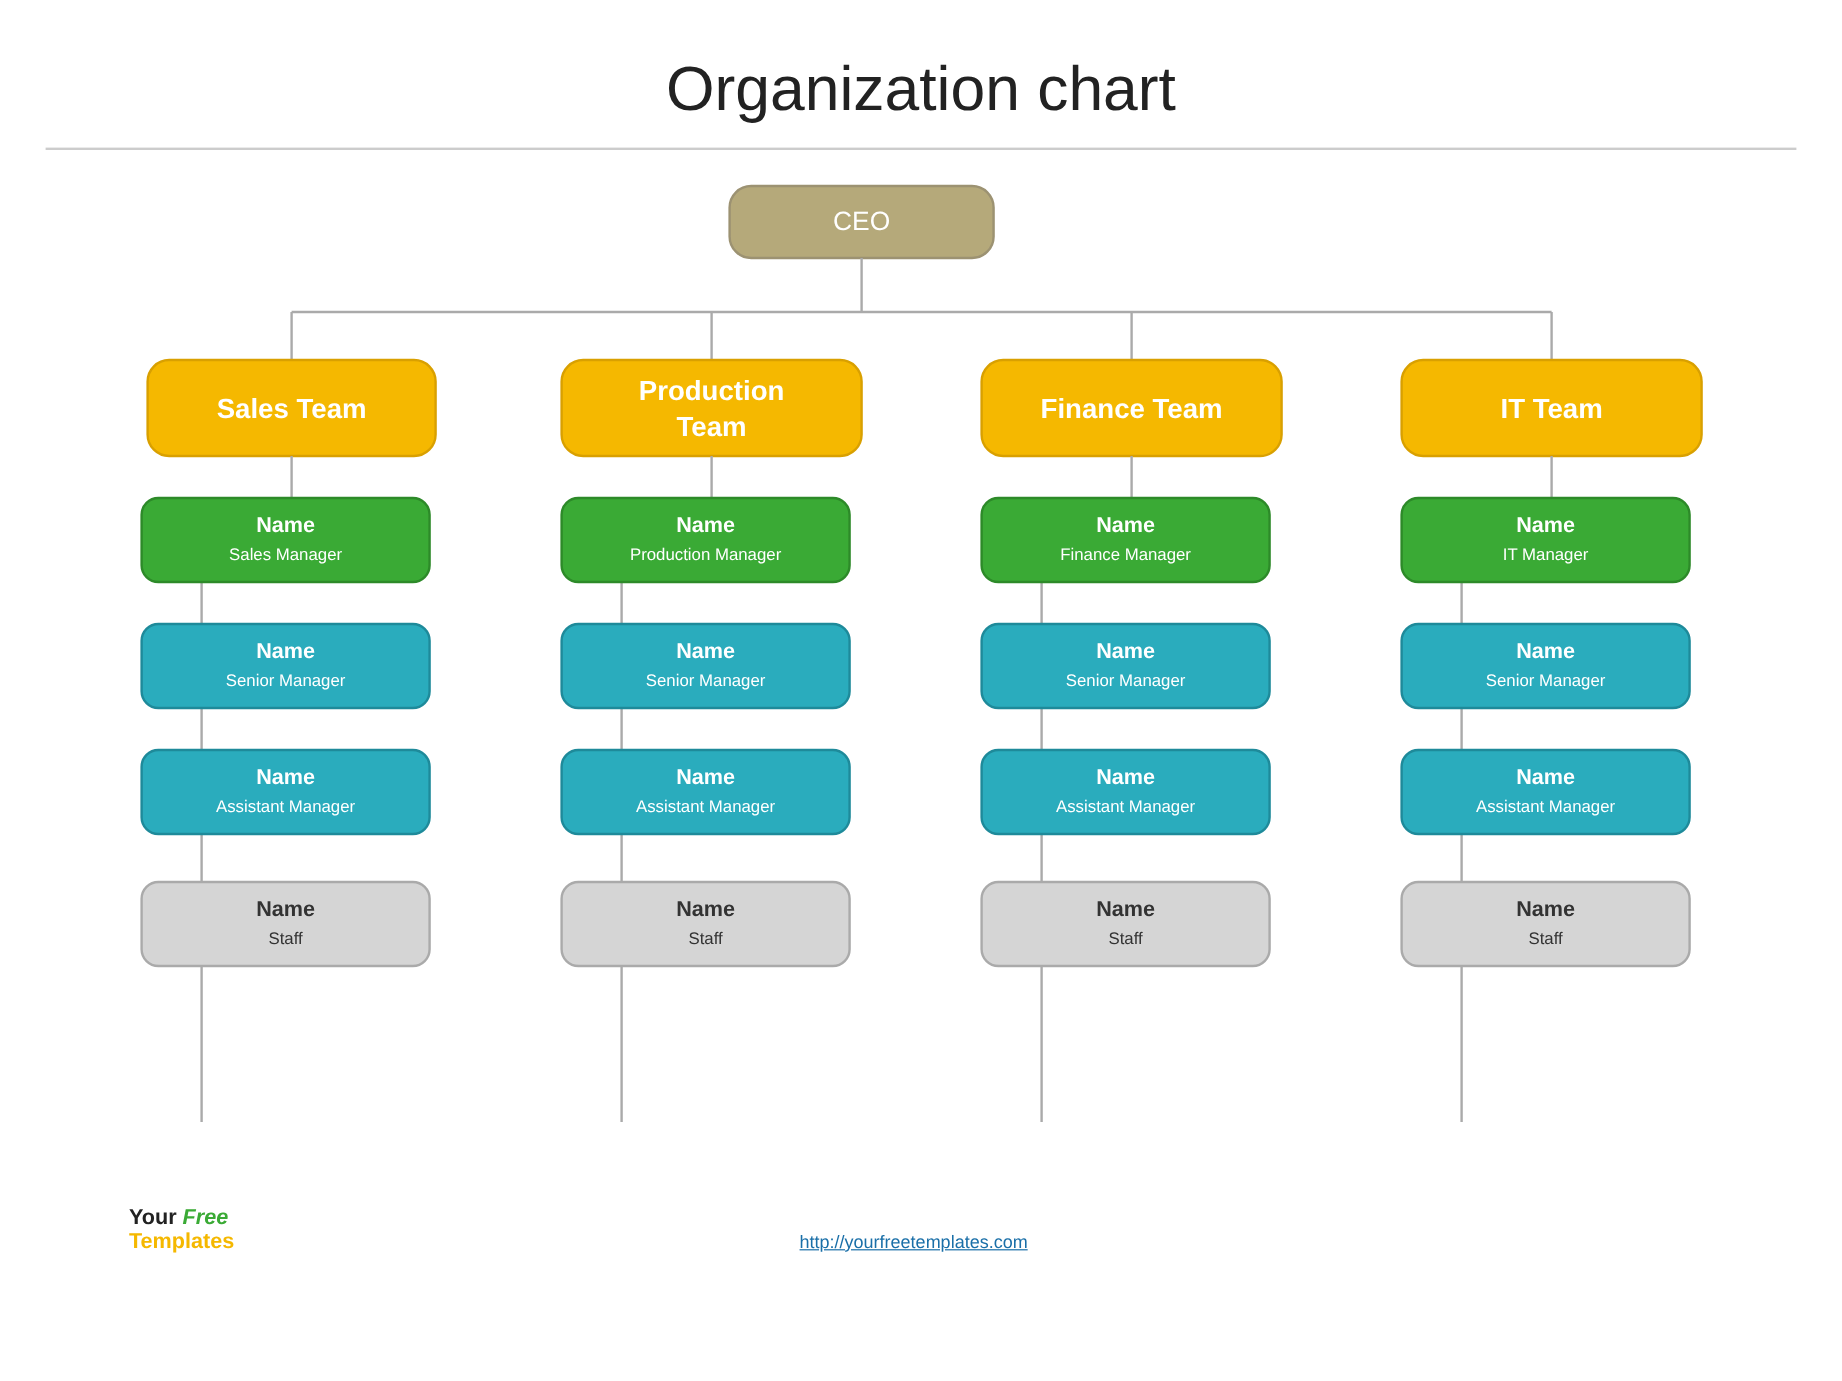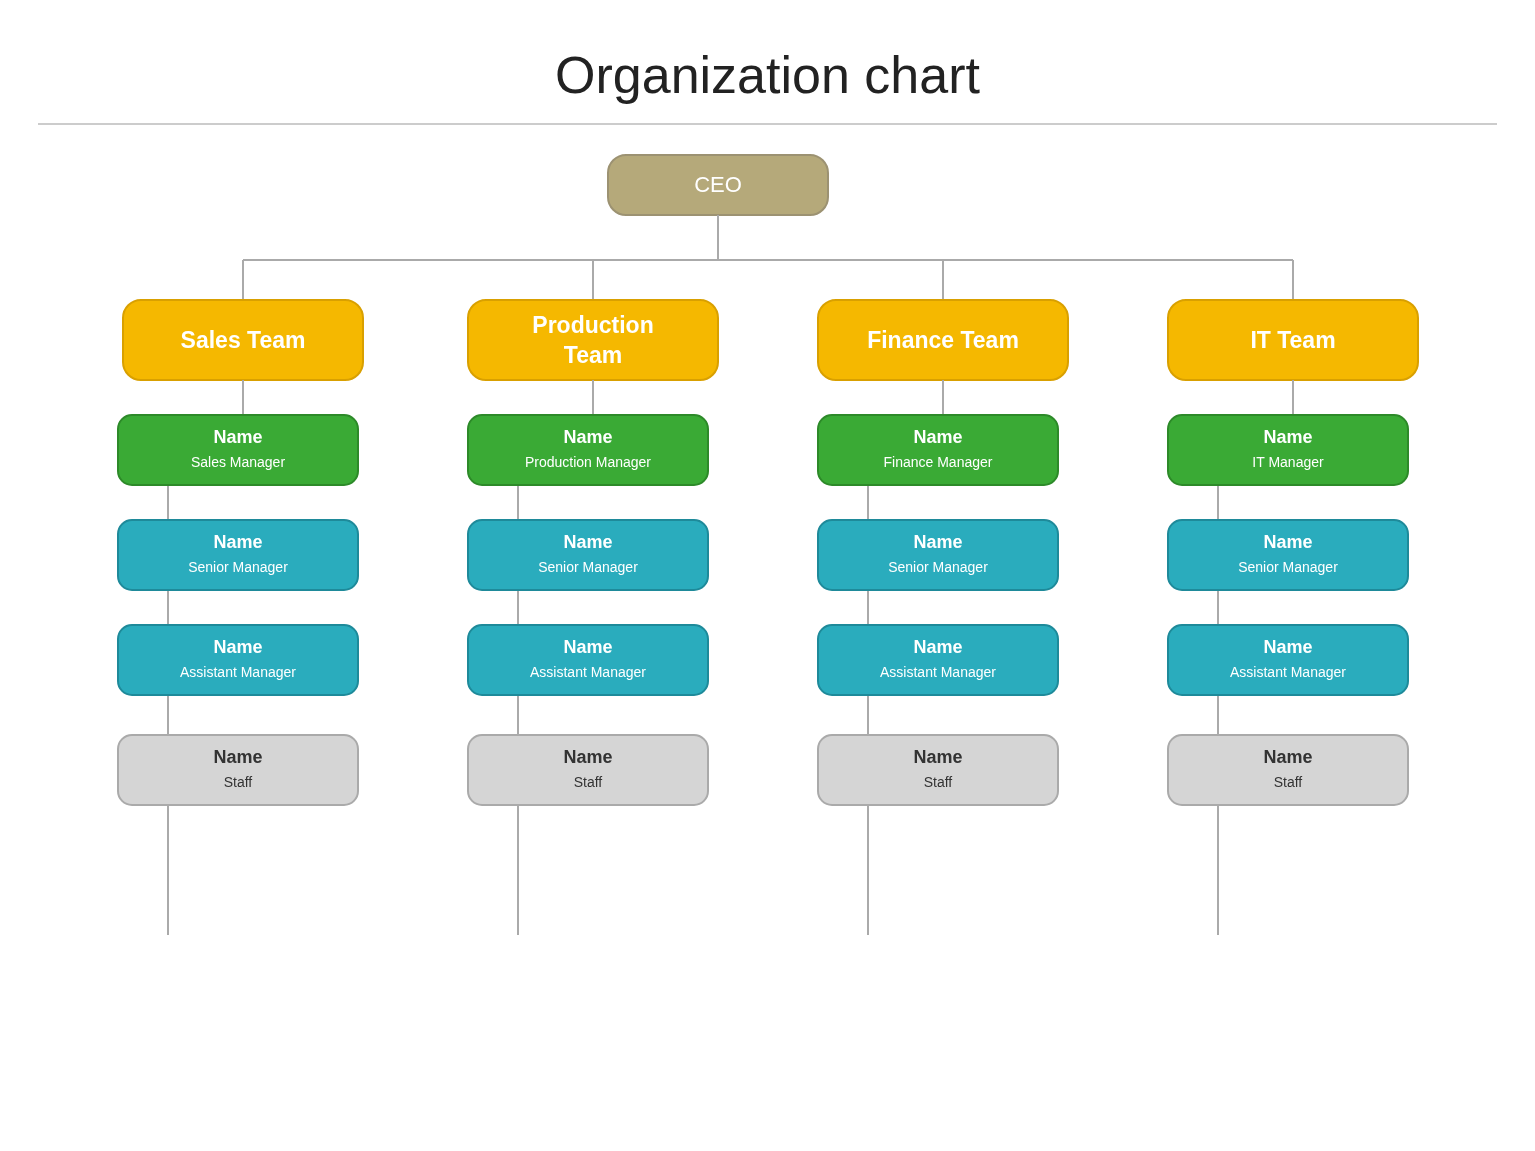--- a/index.html
+++ b/index.html
@@ -316,14 +316,30 @@
     <rect x="1100" y="480" width="240" height="70" rx="14" ry="14" fill="#2aacbd" stroke="#1e8a9a" stroke-width="2"></rect>
     <text x="1220" y="508" text-anchor="middle" font-size="18" fill="white" font-weight="700">Name</text>
     <text x="1220" y="532" text-anchor="middle" font-size="14" fill="white">Assistant Manager</text>
 
     <rect x="1100" y="590" width="240" height="70" rx="14" ry="14" fill="#d5d5d5" stroke="#aaaaaa" stroke-width="2"></rect>
     <text x="1220" y="618" text-anchor="middle" font-size="18" fill="#333" font-weight="700">Name</text>
     <text x="1220" y="642" text-anchor="middle" font-size="14" fill="#333">Staff</text>
 
   </svg>
 
+  <div style="display:flex; flex-direction:row; justify-content:space-between; align-items:flex-end; width:1400px; padding: 0 40px; margin-top: -10px;">
+
+    <div style="display:flex; flex-direction:column; line-height:1.1;">
+      <div style="font-family: Arial, sans-serif; font-size:18px;">
+        <span style="color:#222; font-weight:700;">Your </span><span style="color:#3aaa35; font-weight:700; font-style:italic;">Free</span>
+      </div>
+      <div style="font-family: Arial, sans-serif; font-size:18px;">
+        <span style="color:#f5b800; font-weight:700;">Templates</span>
+      </div>
+    </div>
+
+    <div style="flex:1; text-align:center;">
+      <a href="#" style="color:#1a6fa8; font-size:15px; font-family:Arial,sans-serif; text-decoration:underline;">http://yourfreetemplates.com</a>
+    </div>
+    <div style="width:100px;"></div>
+  </div>
 
 </div>
 
 </body></html>

